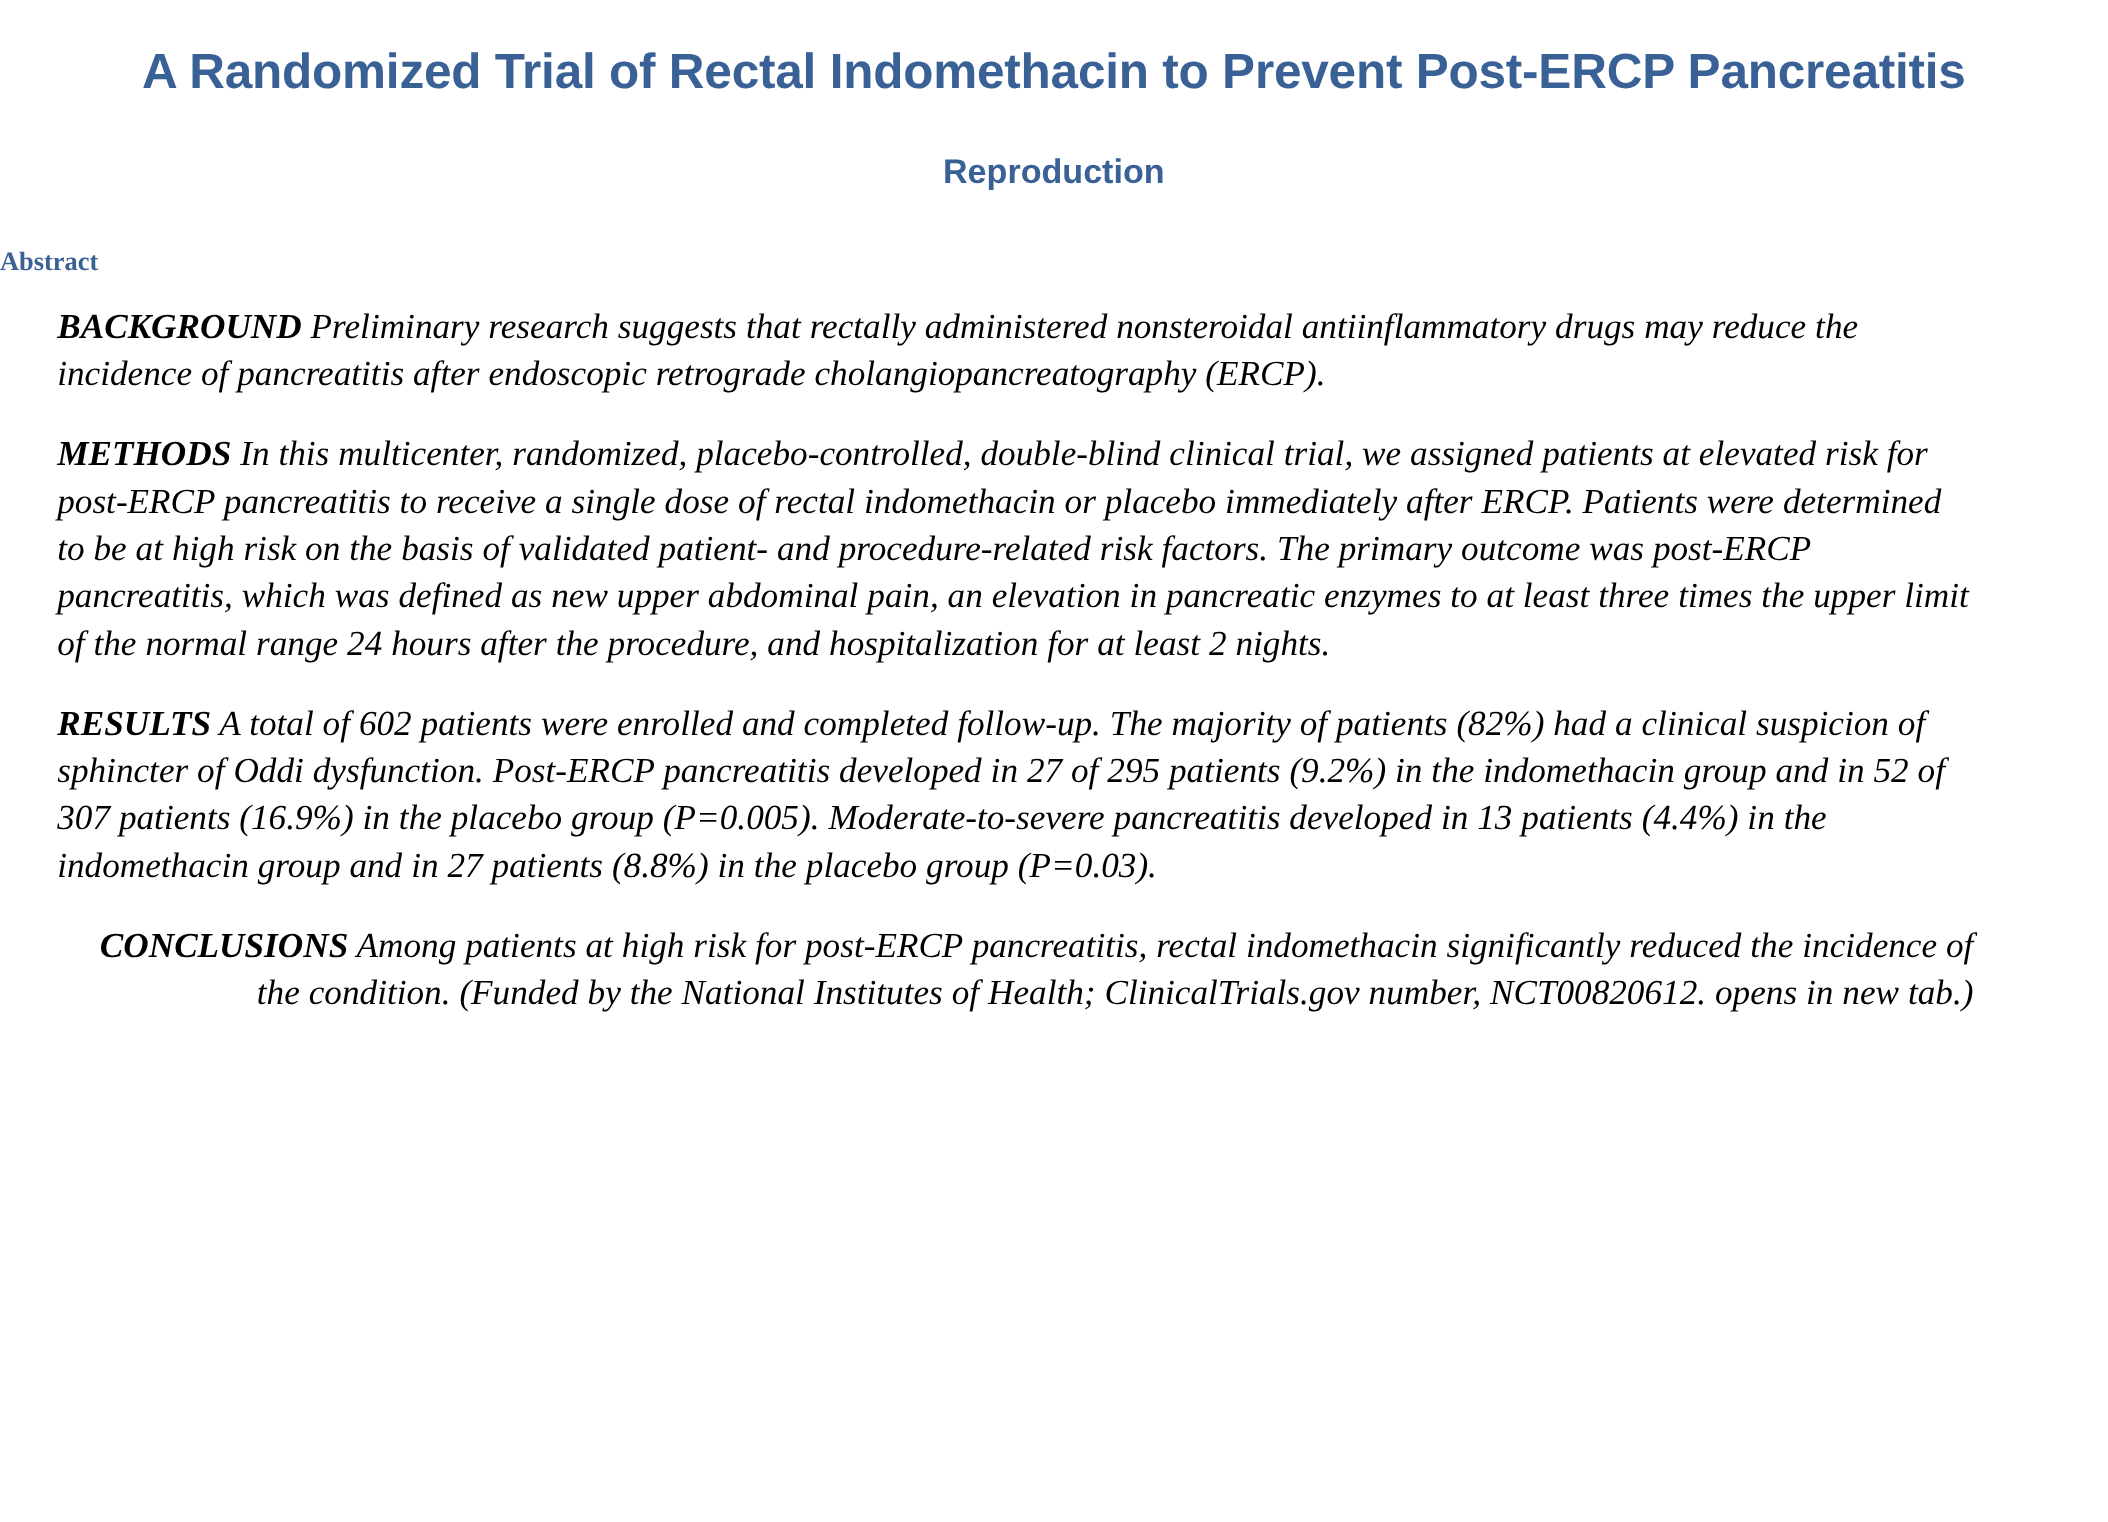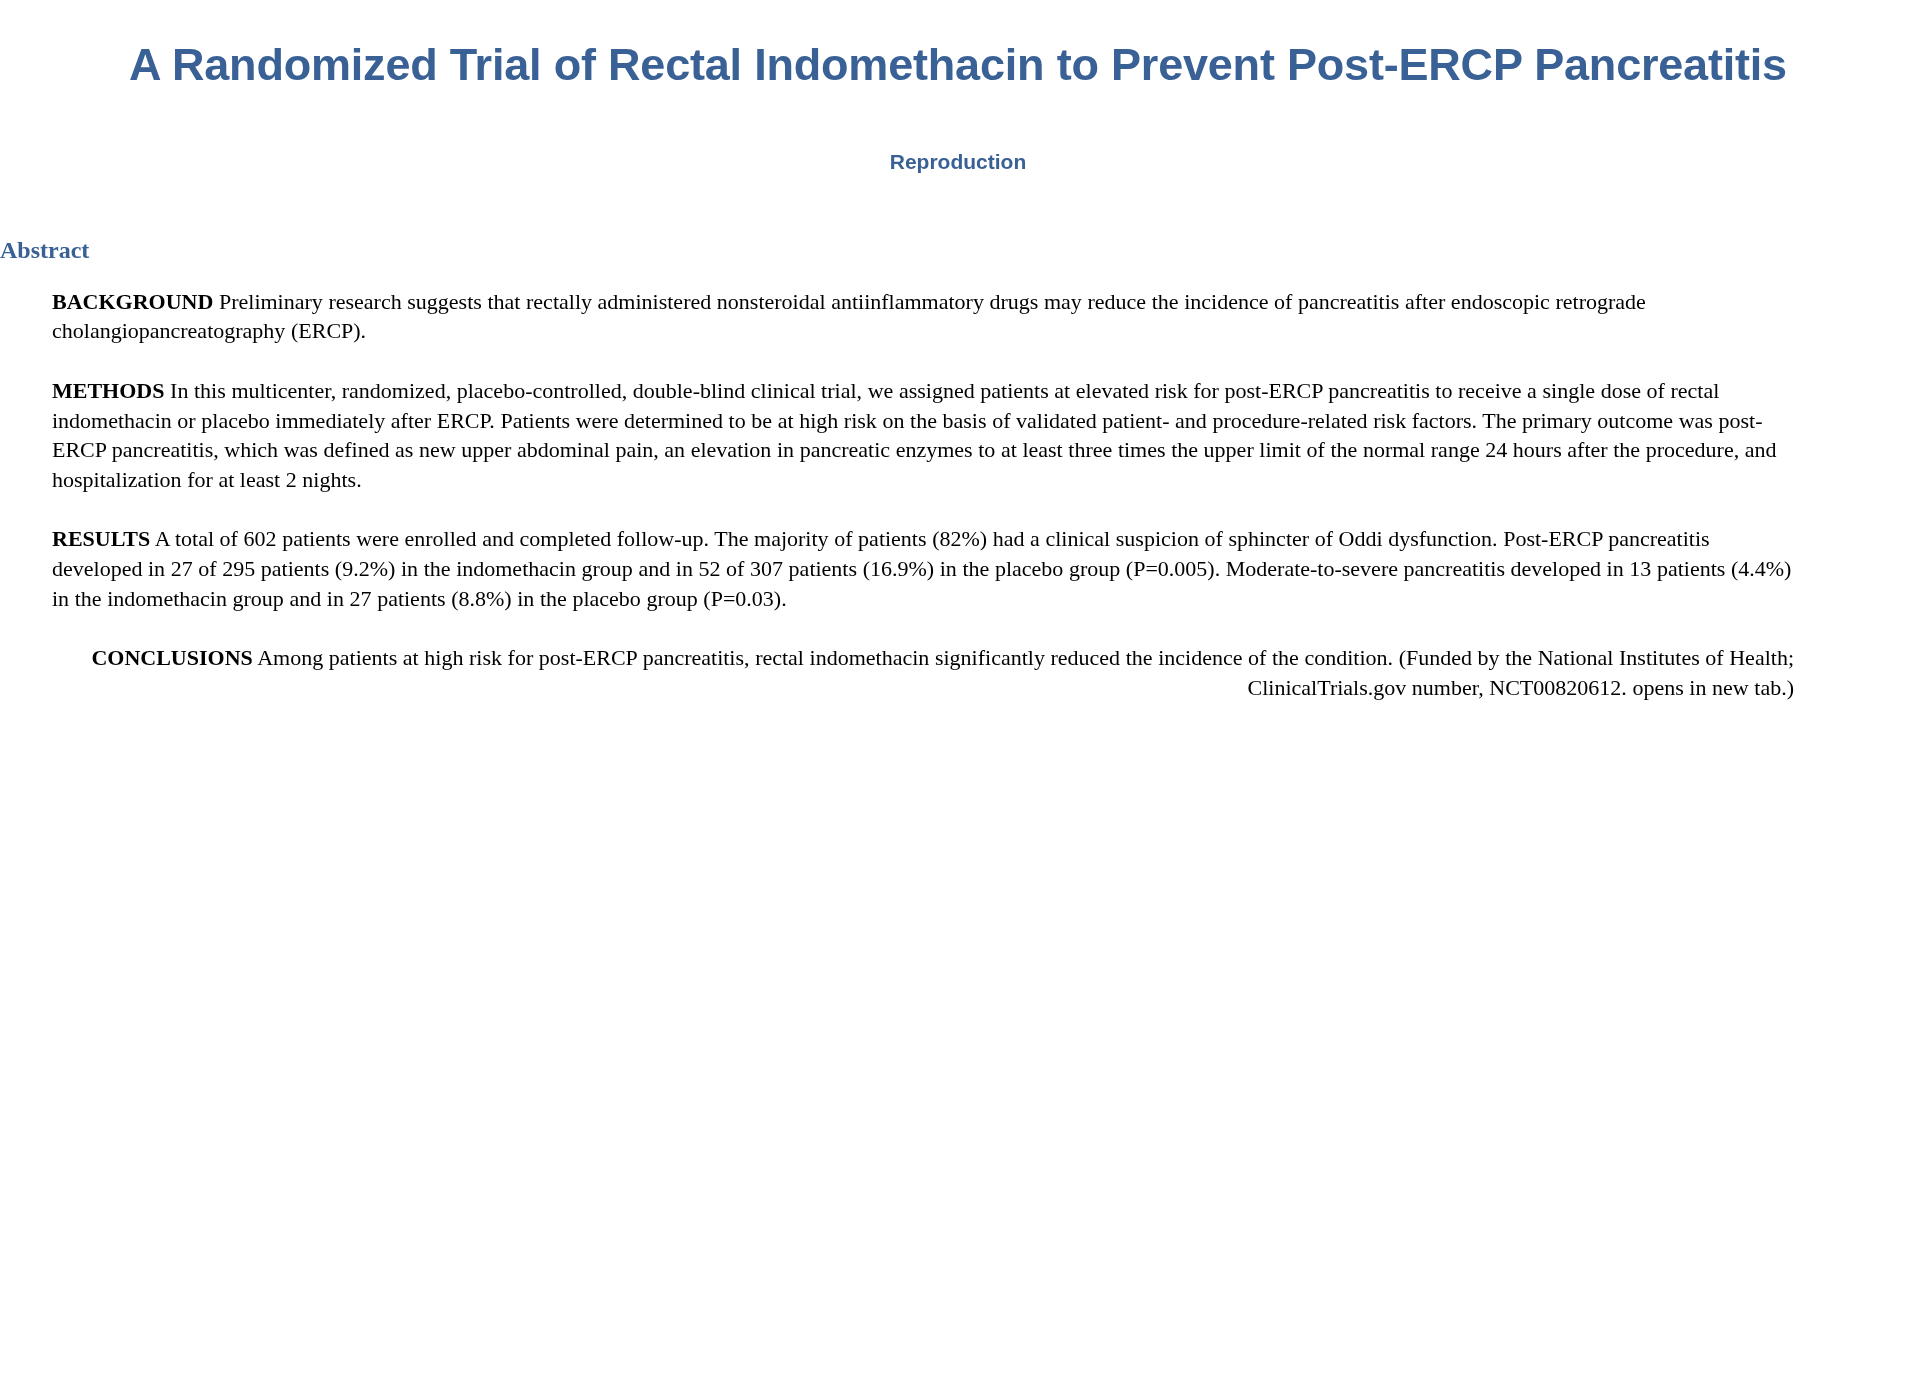--- a/index.html
+++ b/index.html
@@ -28,26 +28,26 @@
     padding: 38px 92px 0 92px;
     text-align: center;
     font-family: "Liberation Sans", sans-serif;
     font-weight: bold;
     font-size: 45px;
     line-height: 1.22;
     letter-spacing: -0.2px;
     color: #3A6195;
   }
   .doc-subtitle {
-    margin: 16px;
+    margin: 4px;
     padding: 40px 0 0 0;
     text-align: center;
     font-family: "Liberation Sans", sans-serif;
     font-weight: bold;
-    font-size: 21px;
+    font-size: 31px;
     line-height: 1.2;
     color: #3A6195;
   }
   .abstract-heading {
     margin: 0;
     padding: 46px 0 0 0;
     font-family: "Liberation Serif", serif;
     font-weight: bold;
     font-size: 24px;
     line-height: 1.2;
@@ -55,25 +55,26 @@
   }
 
   
   .abstract-body {
     margin: 0;
     padding: 22px 122px 0 52px;
   }
   .abs-para {
     margin: 0 0 30px 0;
     font-family: "Liberation Serif", serif;
-    font-size: 22px;
+    font-size: 32px;
     line-height: 1.345;
     color: #000000;
     text-align: left;
     word-spacing: 0.1px;
+    font-style: italic;
   }
   .abs-para:last-child {
     margin-bottom: 0;
     text-align: right;
   }
   .abs-label {
     font-weight: bold;
   }
 </style>
 </head>

